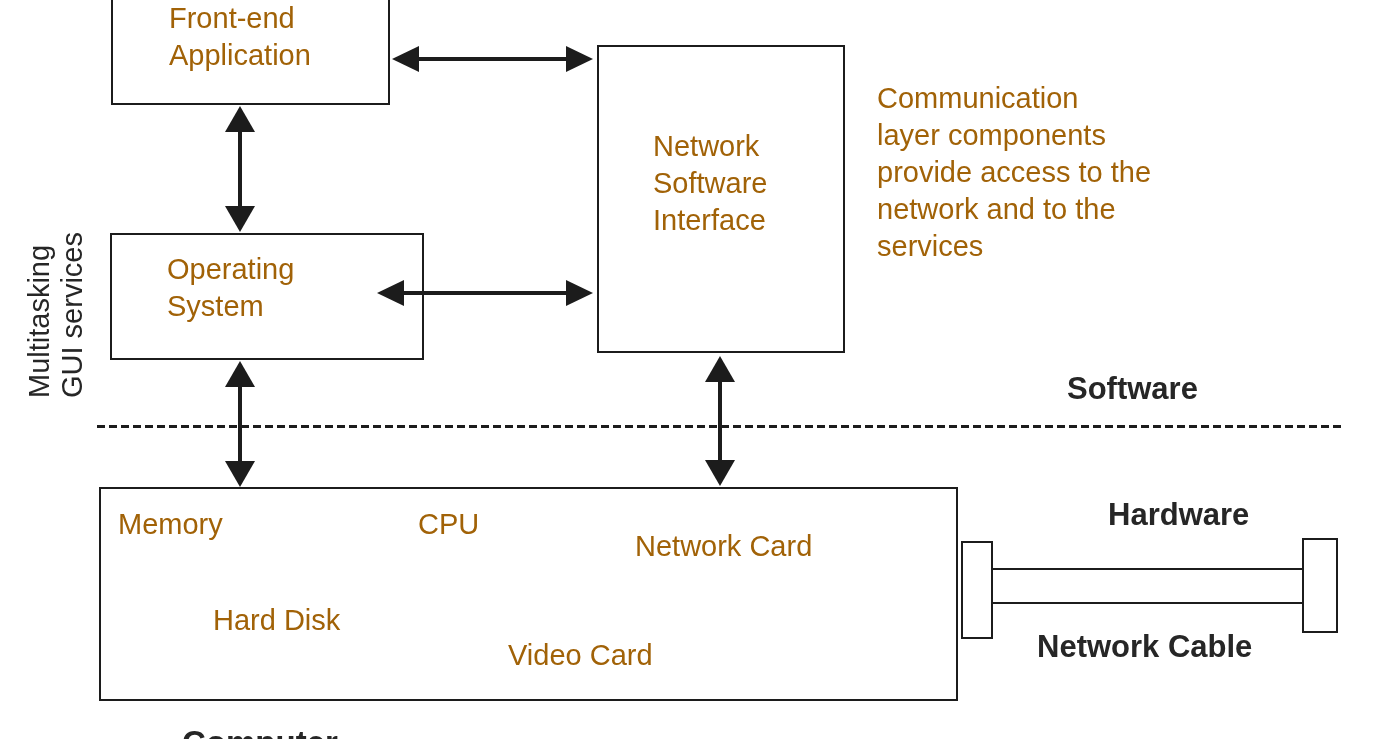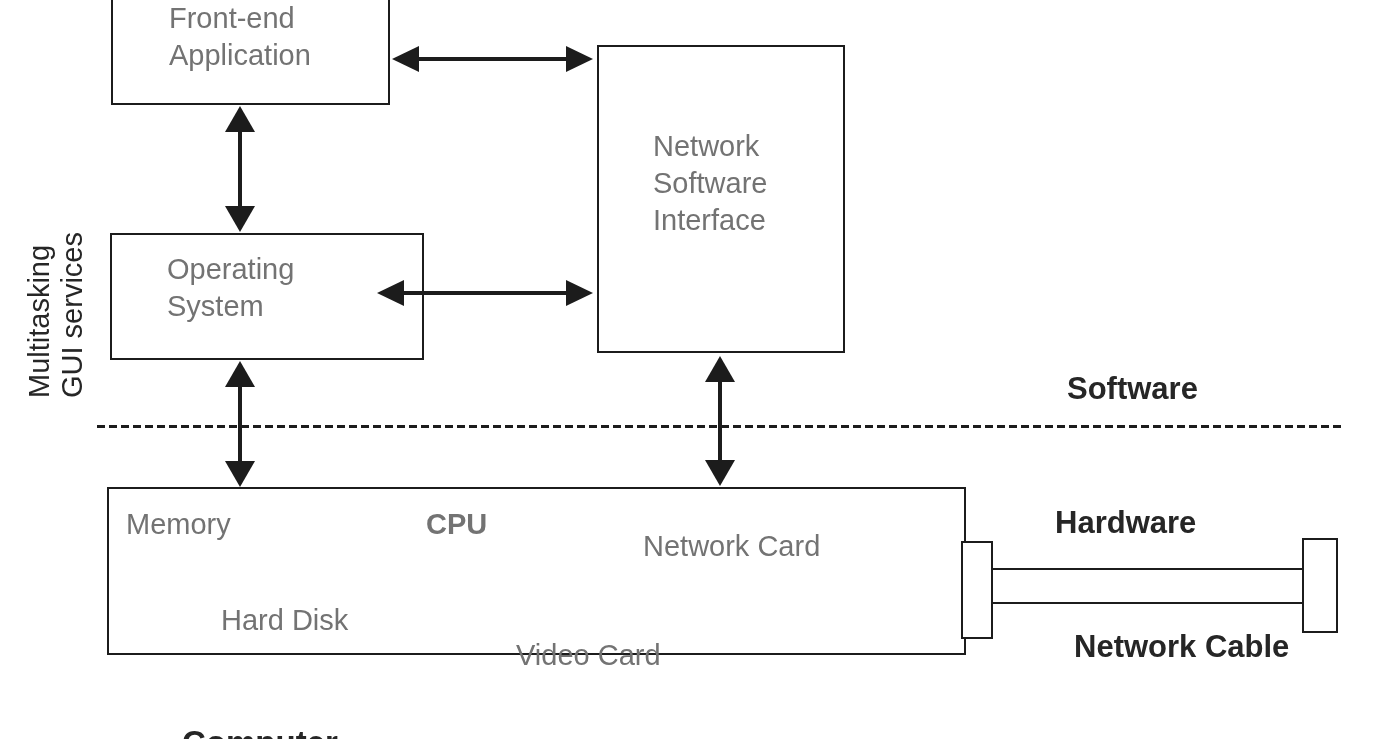--- a/index.html
+++ b/index.html
@@ -15,21 +15,21 @@
   .box {
     position: absolute;
     box-sizing: border-box;
     border: 2px solid #1c1c1c;
     background: #ffffff;
   }
   .lbl {
     position: absolute;
     font-size: 29px;
     line-height: 37px;
-    color: #737373;
+    color: #a16207;
     white-space: pre-line;
   }
   .section-lbl {
     position: absolute;
     font-size: 31px;
     line-height: 34px;
     font-weight: bold;
     color: #262626;
     white-space: pre-line;
   }
@@ -112,37 +112,42 @@
     <div class="lbl" style="left:55px; top:16px;">Operating
 System</div>
   </div>
 
   <div class="box" style="left:597px; top:45px; width:248px; height:308px;padding-left:40px;">
     <div class="lbl" style="left:54px; top:81px;">Network
 Software
 Interface</div>
   </div>
 
-  <div class="box" style="left:107px; top:487px; width:859px; height:168px;">
+  <div class="box" style="left:99px; top:487px; width:859px; height:214px;">
     <div class="lbl" style="left:17px; top:17px;">Memory</div>
-    <div class="lbl" style="left:317px; top:17px;font-weight:bold;">CPU</div>
+    <div class="lbl" style="left:317px; top:17px;">CPU</div>
     <div class="lbl" style="left:534px; top:16px;margin-top:23px;">Network Card</div>
     <div class="lbl" style="left:112px; top:113px;">Hard Disk</div>
     <div class="lbl" style="left:407px; top:122px;margin-top:26px;">Video Card</div>
   </div>
 
   <div class="computer-lbl" style="left:182px; top:724px;">Computer</div>
 
   <div class="rotated-lbl">Multitasking
 GUI services</div>
 
+  <div class="lbl" style="left:877px; top:80px; width:340px;">Communication
+layer components
+provide access to the
+network and to the
+services</div>
 
   <div class="section-lbl" style="left:1067px; top:372px;">Software</div>
-  <div class="section-lbl" style="left:1055px; top:498px;margin-top:8px;">Hardware</div>
-  <div class="section-lbl" style="left:1037px; top:630px;margin-left:37px;">Network Cable</div>
+  <div class="section-lbl" style="left:1108px; top:498px;">Hardware</div>
+  <div class="section-lbl" style="left:1037px; top:630px;">Network Cable</div>
 
   <div class="divider"></div>
 
   <div class="harrow" style="left:392px; top:46px; width:201px;">
     <div class="head-left"></div>
     <div class="shaft"></div>
     <div class="head-right"></div>
   </div>
 
   <div class="harrow" style="left:377px; top:280px; width:216px;">

